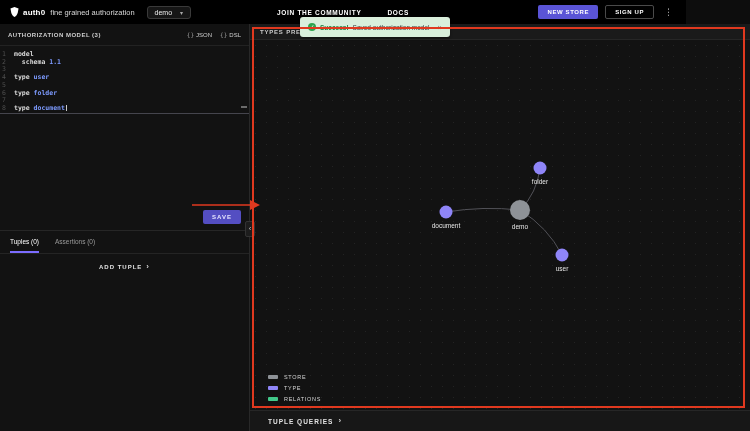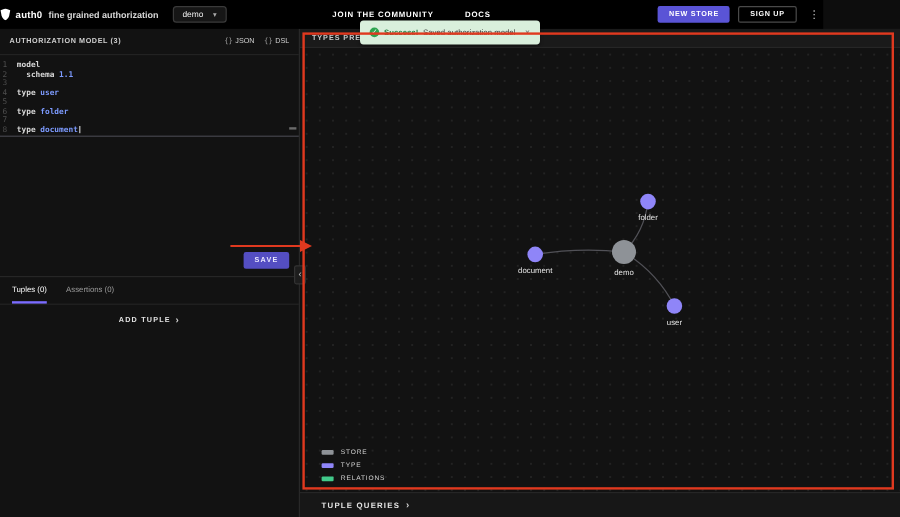--- a/index.html
+++ b/index.html
@@ -1,25 +1,25 @@
 <!DOCTYPE html>
 <html><head>
 <meta charset="utf-8">
 <style>
   * { margin:0; padding:0; box-sizing:border-box; }
   html,body { width:750px; height:431px; }
   body { background:#0d0d0d; font-family:"Liberation Sans", sans-serif; position:relative; overflow:hidden; color:#e6e6e6; }
 
   
   .topbar { position:absolute; left:0; top:0; width:686px; height:24px; background:#000;
-            display:flex; align-items:center; padding:0 0; z-index:5; }
+            display:flex; align-items:center; padding:0 10px; z-index:5; }
   .brand { display:flex; align-items:center; gap:4px; }
   .brand-glyph { display:flex; align-items:center; }
   .brand-name { font-size:8px; font-weight:bold; color:#fff; letter-spacing:.2px; }
-  .brand-suffix { font-size:7.5px; color:#d8d8d8; margin-left:1px;font-weight:bold; }
+  .brand-suffix { font-size:7.5px; color:#d8d8d8; margin-left:1px; }
   .store-select { margin-left:12px; display:flex; align-items:center; gap:8px; background:#161616;
                   border:1px solid #3a3a3a; border-radius:3px; padding:2px 7px; font-size:7px;
                   color:#eee; cursor:pointer; }
   .store-caret { font-size:6px; color:#aaa; }
   .topnav { position:absolute; left:50%; transform:translateX(-50%); display:flex; gap:26px; }
   .topnav-item { font-size:6.5px; font-weight:bold; letter-spacing:.7px; color:#fff; cursor:pointer; }
   .topbar-right { margin-left:auto; display:flex; align-items:center; gap:7px; }
   .btn-newstore { background:#5a54d6; color:#fff; font-size:6px; font-weight:bold; letter-spacing:.6px;
                   padding:4px 9px; border:none; border-radius:2px; cursor:pointer; }
   .btn-signup { background:transparent; color:#fff; font-size:6px; font-weight:bold; letter-spacing:.6px;

